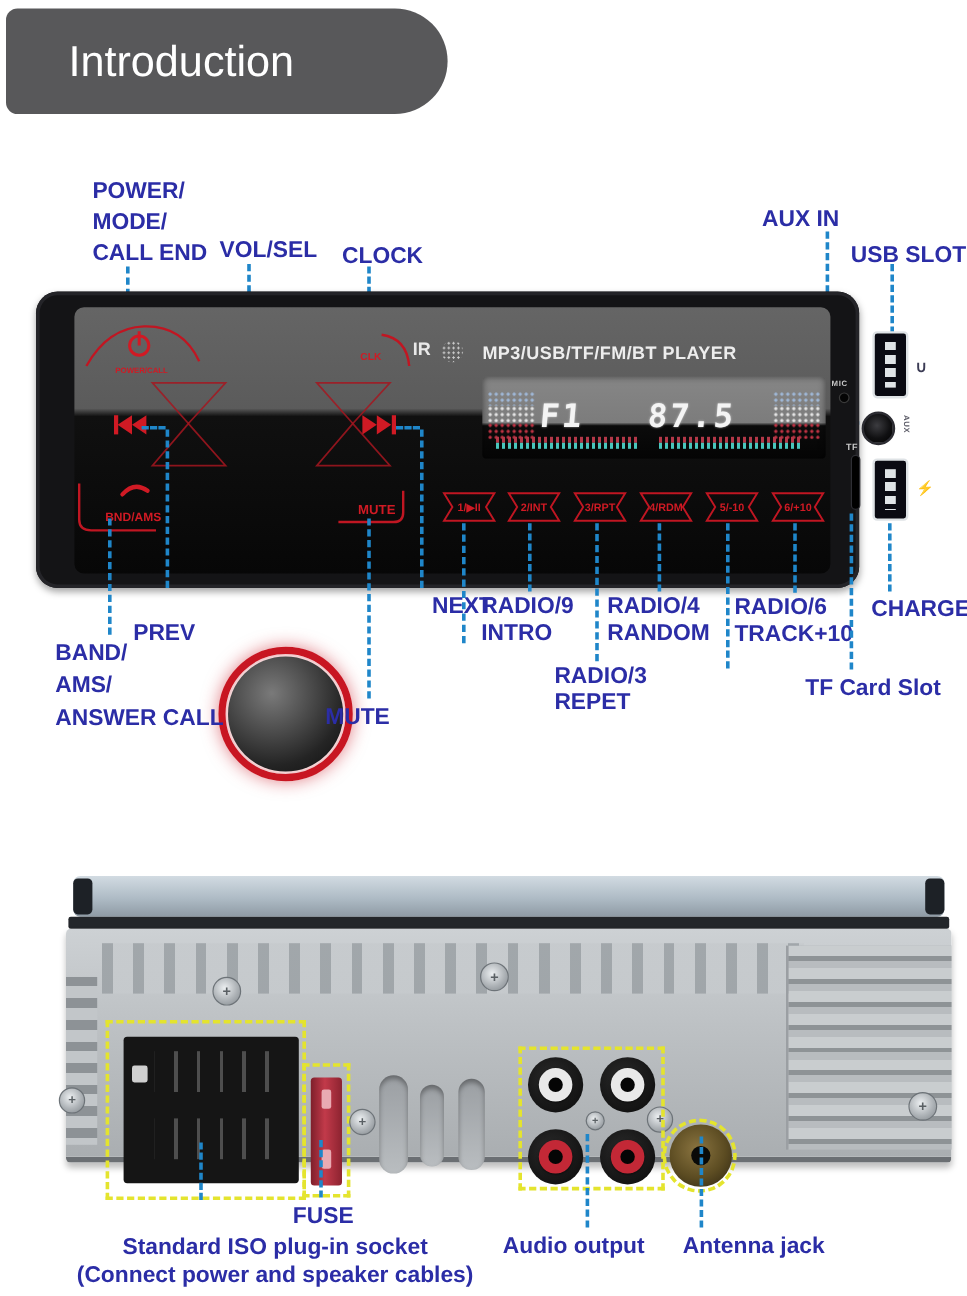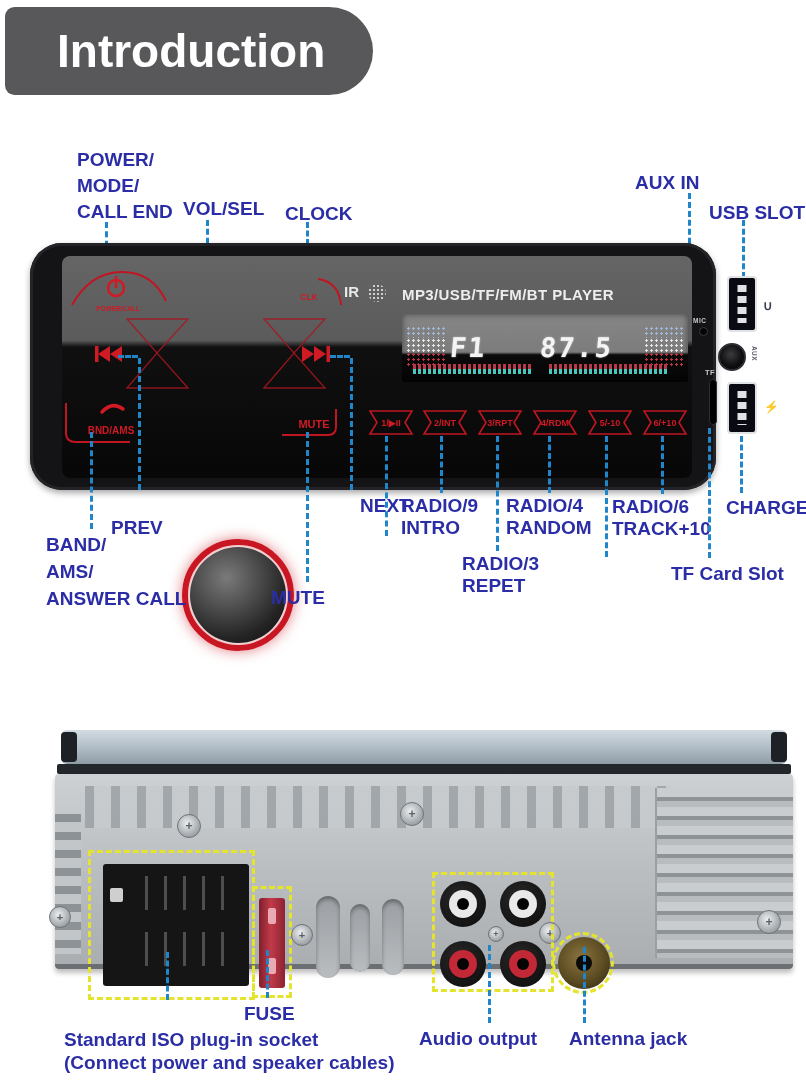--- a/index.html
+++ b/index.html
@@ -2,32 +2,32 @@
 <html><head>
 <meta charset="utf-8">
 <style>
   html,body{margin:0;padding:0;background:#fff;}
   #canvas{position:relative;width:806px;height:1080px;background:#fff;overflow:hidden;
           font-family:"Liberation Sans",sans-serif;}
   
   .title-pill{position:absolute;left:5px;top:7px;width:368px;height:88px;background:#58585a;
               border-radius:10px 46px 46px 10px;display:flex;align-items:center;padding-left:52px;
               box-sizing:border-box;}
-  .title-pill span{color:#fff;font-size:46px;font-weight:bold;letter-spacing:0px;}
+  .title-pill span{color:#fff;font-size:36px;font-weight:normal;letter-spacing:0px;}
   
   .lbl{position:absolute;color:#2b2da6;font-size:19px;font-weight:bold;white-space:pre-line;
        line-height:26px;}
   .lbl-tight{line-height:22px;}
   .lbl-rear{line-height:23px;}
   
   .lead{position:absolute;width:0;border-left:3px dashed #1f86c9;}
   .leadh{position:absolute;height:0;border-top:3px dashed #1f86c9;}
   
   .dev-front{position:absolute;left:30px;top:243px;width:686px;height:247px;background:#141416;
-             border-radius:32px;box-shadow:inset 0 0 0 3px #242428, 0 3px 6px rgba(0,0,0,.35);}
+             border-radius:18px;box-shadow:inset 0 0 0 3px #242428, 0 3px 6px rgba(0,0,0,.35);}
   .face{position:absolute;left:32px;top:13px;width:630px;height:222px;border-radius:8px;
         background:linear-gradient(180deg,#656565 0%,#5b5b5b 38%,#101010 41%,#070707 100%);}
   .display{position:absolute;left:372px;top:71px;width:286px;height:68px;border-radius:3px;
            background:linear-gradient(180deg,#868686 0%,#7c7c7c 56%,#0b0b0b 60%,#050505 100%);
            box-shadow:inset 0 0 6px rgba(0,0,0,.5);}
   .seg{position:absolute;color:#f4f4f4;font-family:"DejaVu Sans Mono",monospace;font-weight:bold;
        transform:skewX(-5deg);letter-spacing:2px;text-shadow:0 0 2px rgba(255,255,255,.6);}
   .spectrum{position:absolute;width:40px;height:40px;top:12px;}
   .spec-band{width:100%;background-size:5px 5px;}
   .dotrow{position:absolute;height:5px;background-image:repeating-linear-gradient(90deg,#49c7bd 0 3px,transparent 3px 5px);}
@@ -308,18 +308,18 @@
       <div class="ybox" style="left:497px;top:158px;width:62px;height:62px;border-radius:50%;"></div>
     </div>
   </div>
 
   <div class="lead" style="left:166px;top:952px;height:48px;"></div>
   <div class="lead" style="left:266px;top:950px;height:48px;"></div>
   <div class="lead" style="left:488px;top:945px;height:78px;"></div>
   <div class="lead" style="left:583px;top:947px;height:76px;"></div>
 
   <div class="lbl" style="left:244px;top:1001px;">FUSE</div>
-  <div class="lbl lbl-rear" style="left:64px;top:1028px;">Standard ISO plug-in socket
+  <div class="lbl lbl-rear" style="left:64px;top:1028px;text-align:center;">Standard ISO plug-in socket
 (Connect power and speaker cables)</div>
   <div class="lbl" style="left:419px;top:1026px;">Audio output</div>
   <div class="lbl" style="left:569px;top:1026px;">Antenna jack</div>
 
 </div>
 
 </body></html>

